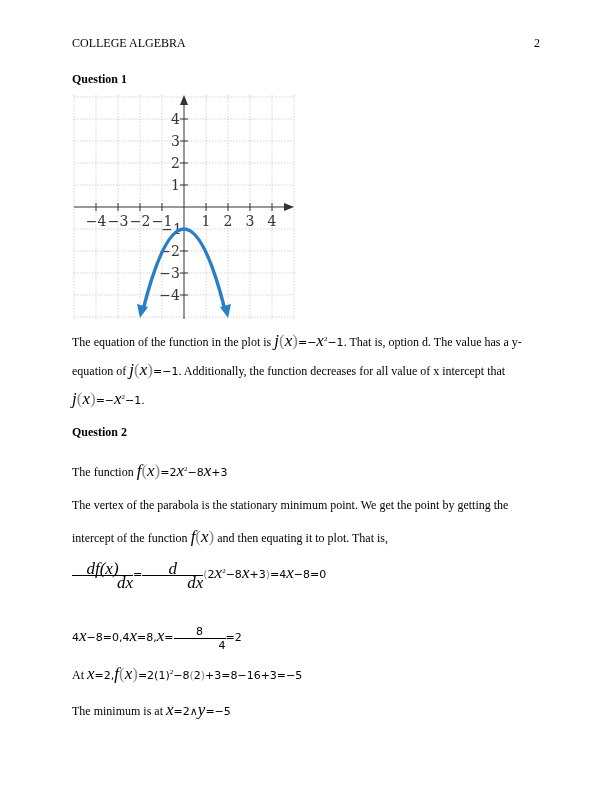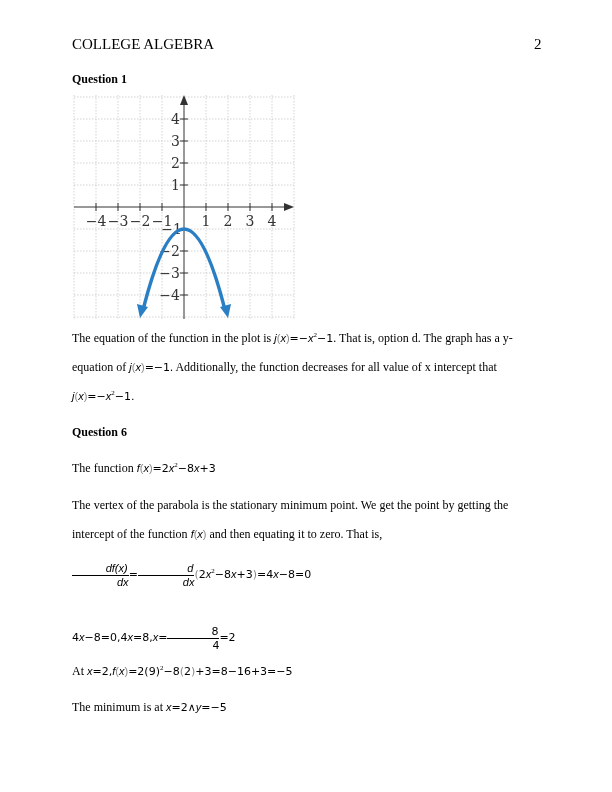--- a/index.html
+++ b/index.html
@@ -1,27 +1,27 @@
 <!DOCTYPE html>
 <html><head>
 <meta charset="utf-8">
 <style>
   html, body { margin:0; padding:0; background:#ffffff; }
   body { width:612px; height:792px; position:relative; overflow:hidden;
          font-family:"Liberation Serif", serif; color:#000; }
   .abs { position:absolute; }
-  .hdr { font-size:15px; top:36px; }
+  .hdr { font-size:12px; top:36px; }
   .qtitle { font-weight:bold; font-size:12px; }
   .para { font-size:12px; left:72px; white-space:nowrap; }
-  .m { font-family:Liberation Sans, sans-serif; font-style:italic; font-size:11px; }
+  .m { font-family:Liberation Serif, serif; font-style:italic; font-size:17px; }
   .mn { font-family:"DejaVu Sans", sans-serif; font-size:11px; }
   .bar { color:#888; font-style:normal; }
   sup { font-size:7px; vertical-align:5px; }
   .frac { display:inline-block; vertical-align:middle; text-align:center; font-family:"DejaVu Sans", sans-serif; font-size:11px; }
-  .frac .n { display:block; border-bottom:1px solid #000; padding:0 1px; line-height:13px;text-align:right; }
+  .frac .n { display:block; border-bottom:1px solid #000; padding:0 1px; line-height:13px; }
   .frac .d { display:block; line-height:13px;margin-left:45px; }
   svg text { font-family:"DejaVu Serif", serif; }
 </style>
 </head>
 <body>
 
 <div class="abs hdr" style="left:72px;">COLLEGE ALGEBRA</div>
 <div class="abs hdr" style="left:534px;">2</div>
 
 <div class="abs qtitle" style="left:72px; top:72px;">Question 1</div>
@@ -93,47 +93,47 @@
       <text x="180" y="278">−3</text>
         <text x="180" y="300">−4</text>
     </g>
     <path d="M143,310 Q184,148 225,310" fill="none" stroke="#2a7fc4" stroke-width="3.5"></path>
     <polygon points="140,318 137,304 148,307" fill="#2a7fc4"></polygon>
     <polygon points="228,318 231,304 220,307" fill="#2a7fc4"></polygon>
   </svg>
 </div>
 
 <div class="abs para" style="top:331px;">
-  <span>The equation of the function in the plot is </span><span class="m">j<span class="bar">(</span>x<span class="bar">)</span></span><span class="mn">=−</span><span class="m">x</span><sup>2</sup><span class="mn">−1</span><span>. That is, option d. The graph has a y-</span>
+  <span>The equation of the function in the plot is </span><span class="m">j<span class="bar">(</span>x<span class="bar">)</span></span><span class="mn">=−</span><span class="m">x</span><sup>2</sup><span class="mn">−1</span><span>. That is, option d. The value has a y-</span>
 </div>
 <div class="abs para" style="top:360px;">
   <span>equation of </span><span class="m">j<span class="bar">(</span>x<span class="bar">)</span></span><span class="mn">=−1</span><span>. Additionally, the function decreases for all value of x intercept that</span>
 </div>
 <div class="abs para" style="top:389px;">
   <span class="m">j<span class="bar">(</span>x<span class="bar">)</span></span><span class="mn">=−</span><span class="m">x</span><sup>2</sup><span class="mn">−1.</span>
 </div>
 
-<div class="abs qtitle" style="left:72px; top:425px;">Question 6</div>
+<div class="abs qtitle" style="left:72px; top:425px;">Question 2</div>
 
 <div class="abs para" style="top:461px;">
   <span>The function </span><span class="m">f<span class="bar">(</span>x<span class="bar">)</span></span><span class="mn">=2</span><span class="m">x</span><sup>2</sup><span class="mn">−8</span><span class="m">x</span><span class="mn">+3</span>
 </div>
 
 <div class="abs para" style="top:498px;">The vertex of the parabola is the stationary minimum point. We get the point by getting the</div>
 <div class="abs para" style="top:527px;">
-  <span>intercept of the function </span><span class="m">f<span class="bar">(</span>x<span class="bar">)</span></span><span> and then equating it to zero. That is,</span>
+  <span>intercept of the function </span><span class="m">f<span class="bar">(</span>x<span class="bar">)</span></span><span> and then equating it to plot. That is,</span>
 </div>
 
 <div class="abs para" style="top:562px;">
   <span class="frac"><span class="n m">df(x)</span><span class="d m">dx</span></span><span class="mn">=</span><span class="frac"><span class="n m">d</span><span class="d m">dx</span></span><span class="mn"><span class="bar">(</span>2</span><span class="m">x</span><sup>2</sup><span class="mn">−8</span><span class="m">x</span><span class="mn">+3<span class="bar">)</span>=4</span><span class="m">x</span><span class="mn">−8=0</span>
 </div>
 
 <div class="abs para" style="top:625px;">
   <span class="mn">4</span><span class="m">x</span><span class="mn">−8=0,4</span><span class="m">x</span><span class="mn">=8,</span><span class="m">x</span><span class="mn">=</span><span class="frac"><span class="n">8</span><span class="d">4</span></span><span class="mn">=2</span>
 </div>
 
 <div class="abs para" style="top:664px;">
-  <span>At </span><span class="m">x</span><span class="mn">=2,</span><span class="m">f<span class="bar">(</span>x<span class="bar">)</span></span><span class="mn">=2(9)</span><sup>2</sup><span class="mn">−8<span class="bar">(</span>2<span class="bar">)</span>+3=8−16+3=−5</span>
+  <span>At </span><span class="m">x</span><span class="mn">=2,</span><span class="m">f<span class="bar">(</span>x<span class="bar">)</span></span><span class="mn">=2(1)</span><sup>2</sup><span class="mn">−8<span class="bar">(</span>2<span class="bar">)</span>+3=8−16+3=−5</span>
 </div>
 
 <div class="abs para" style="top:700px;">
   <span>The minimum is at </span> <span class="m">x</span><span class="mn">=2∧</span><span class="m">y</span><span class="mn">=−5</span>
 </div>
 
 </body></html>

